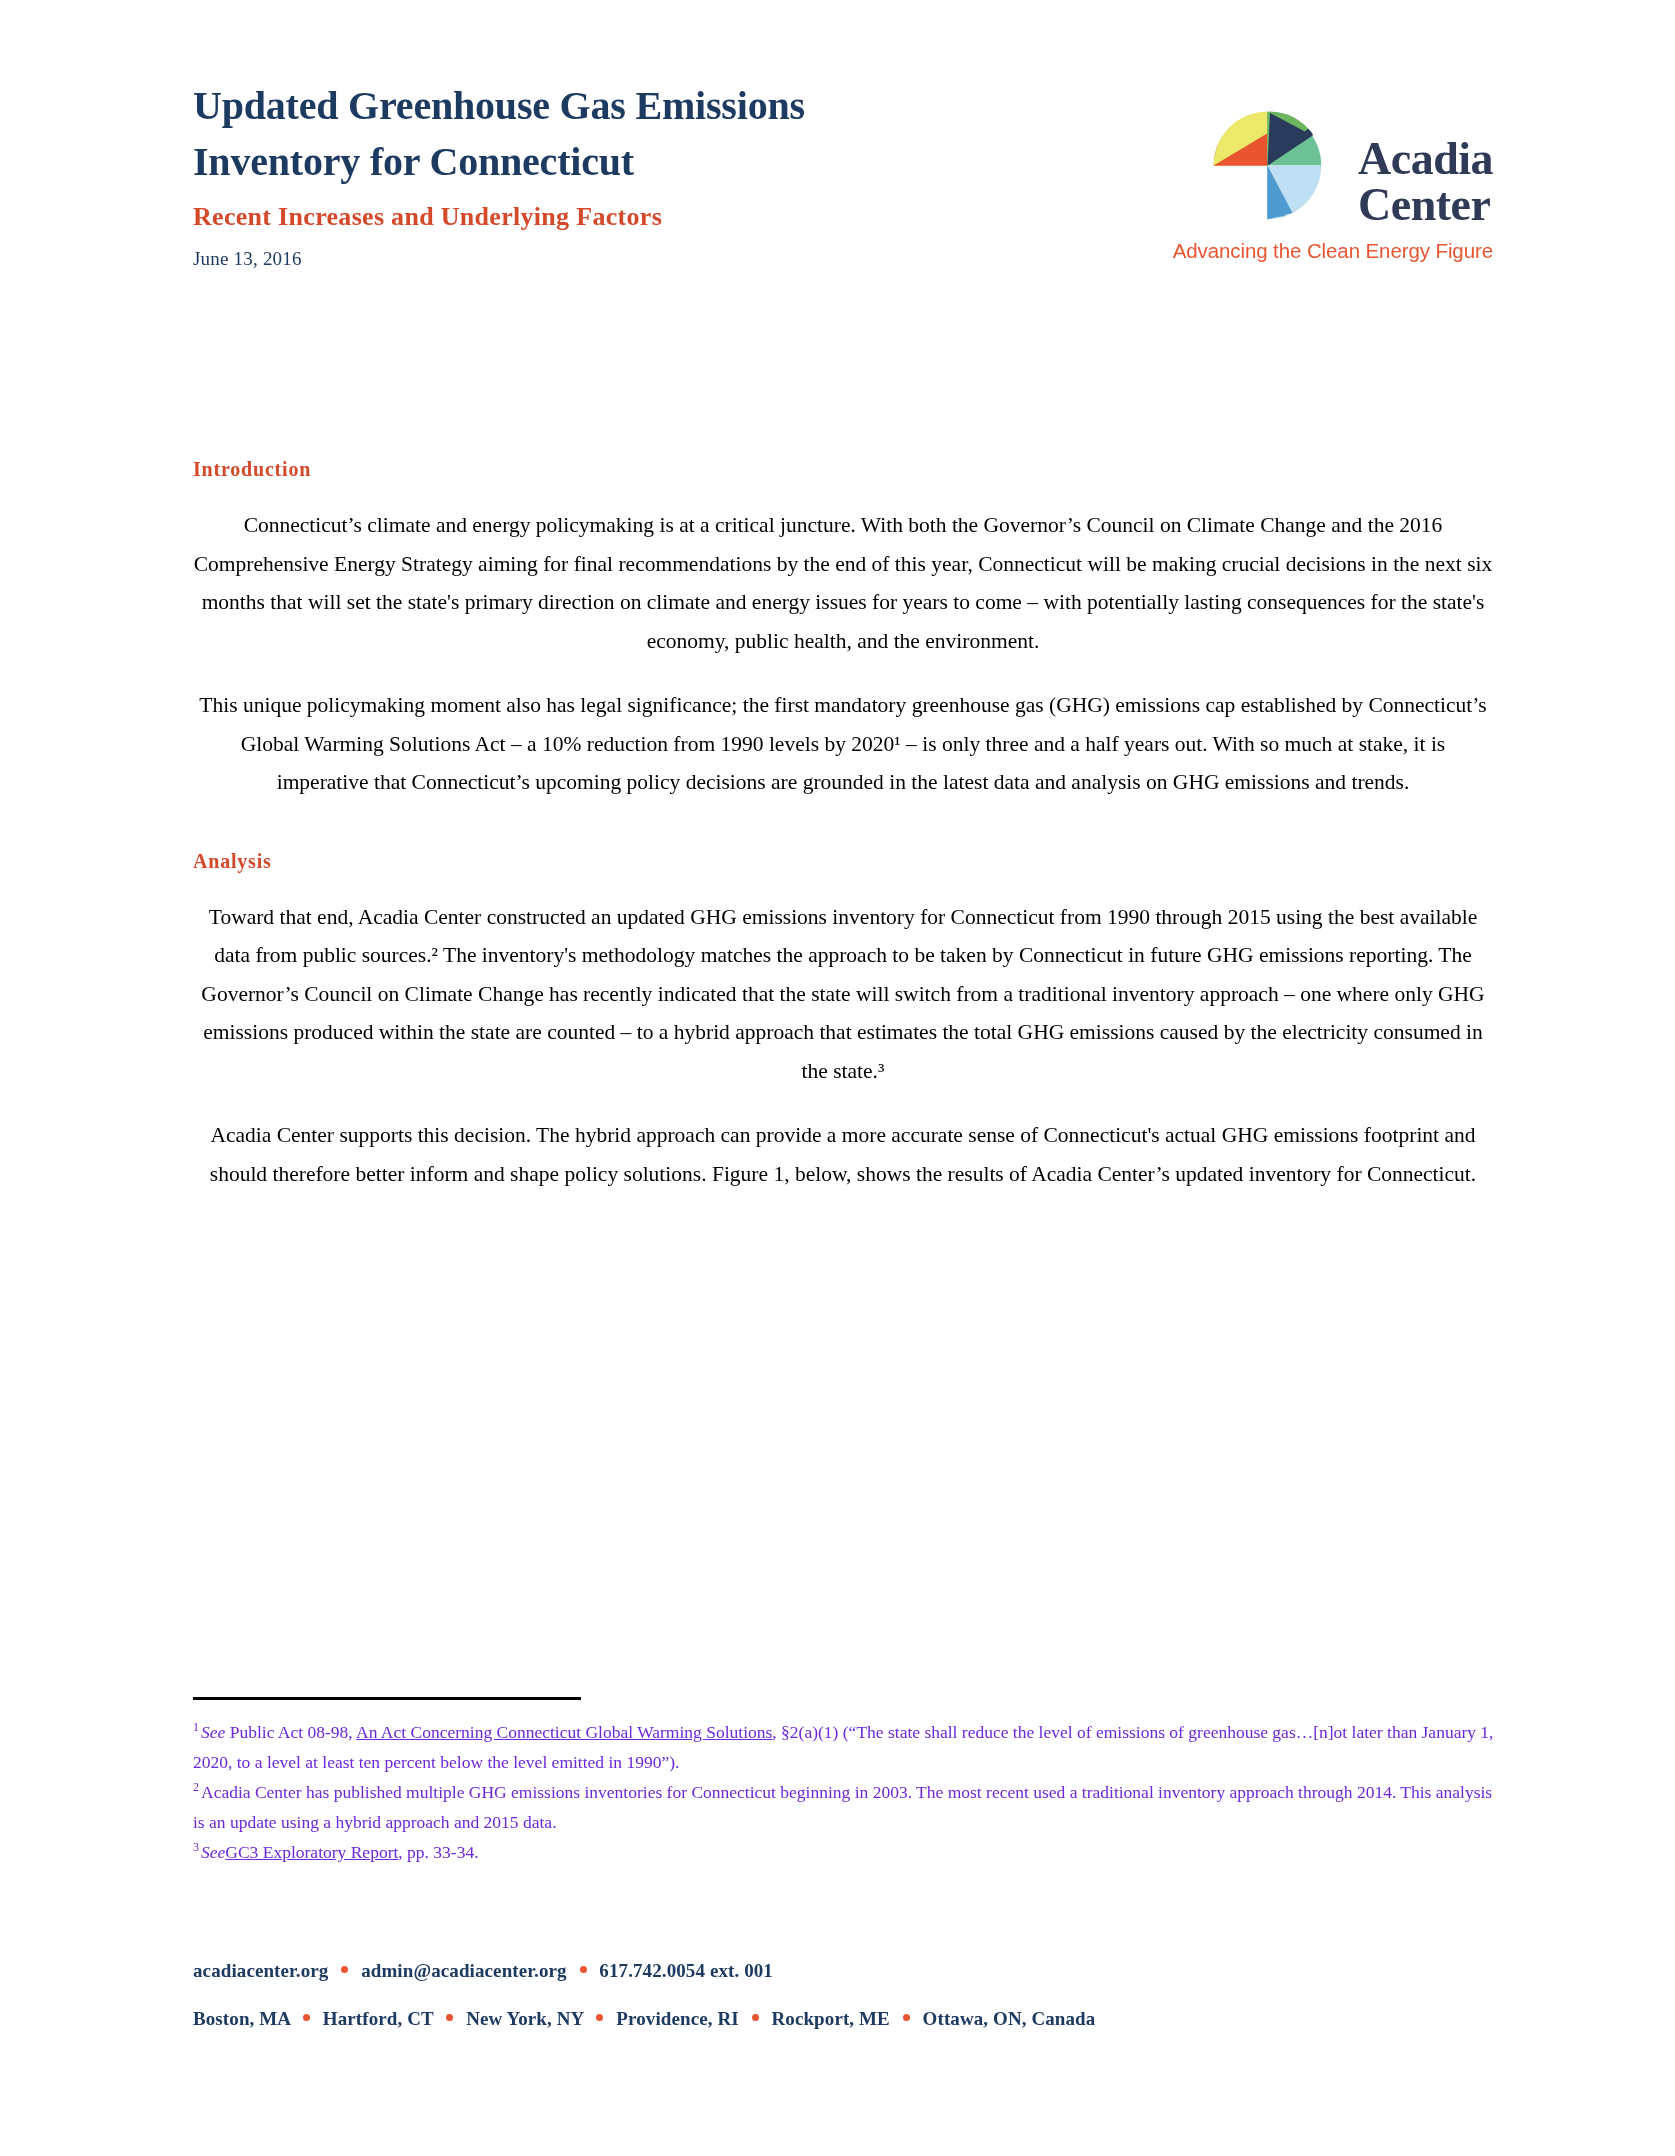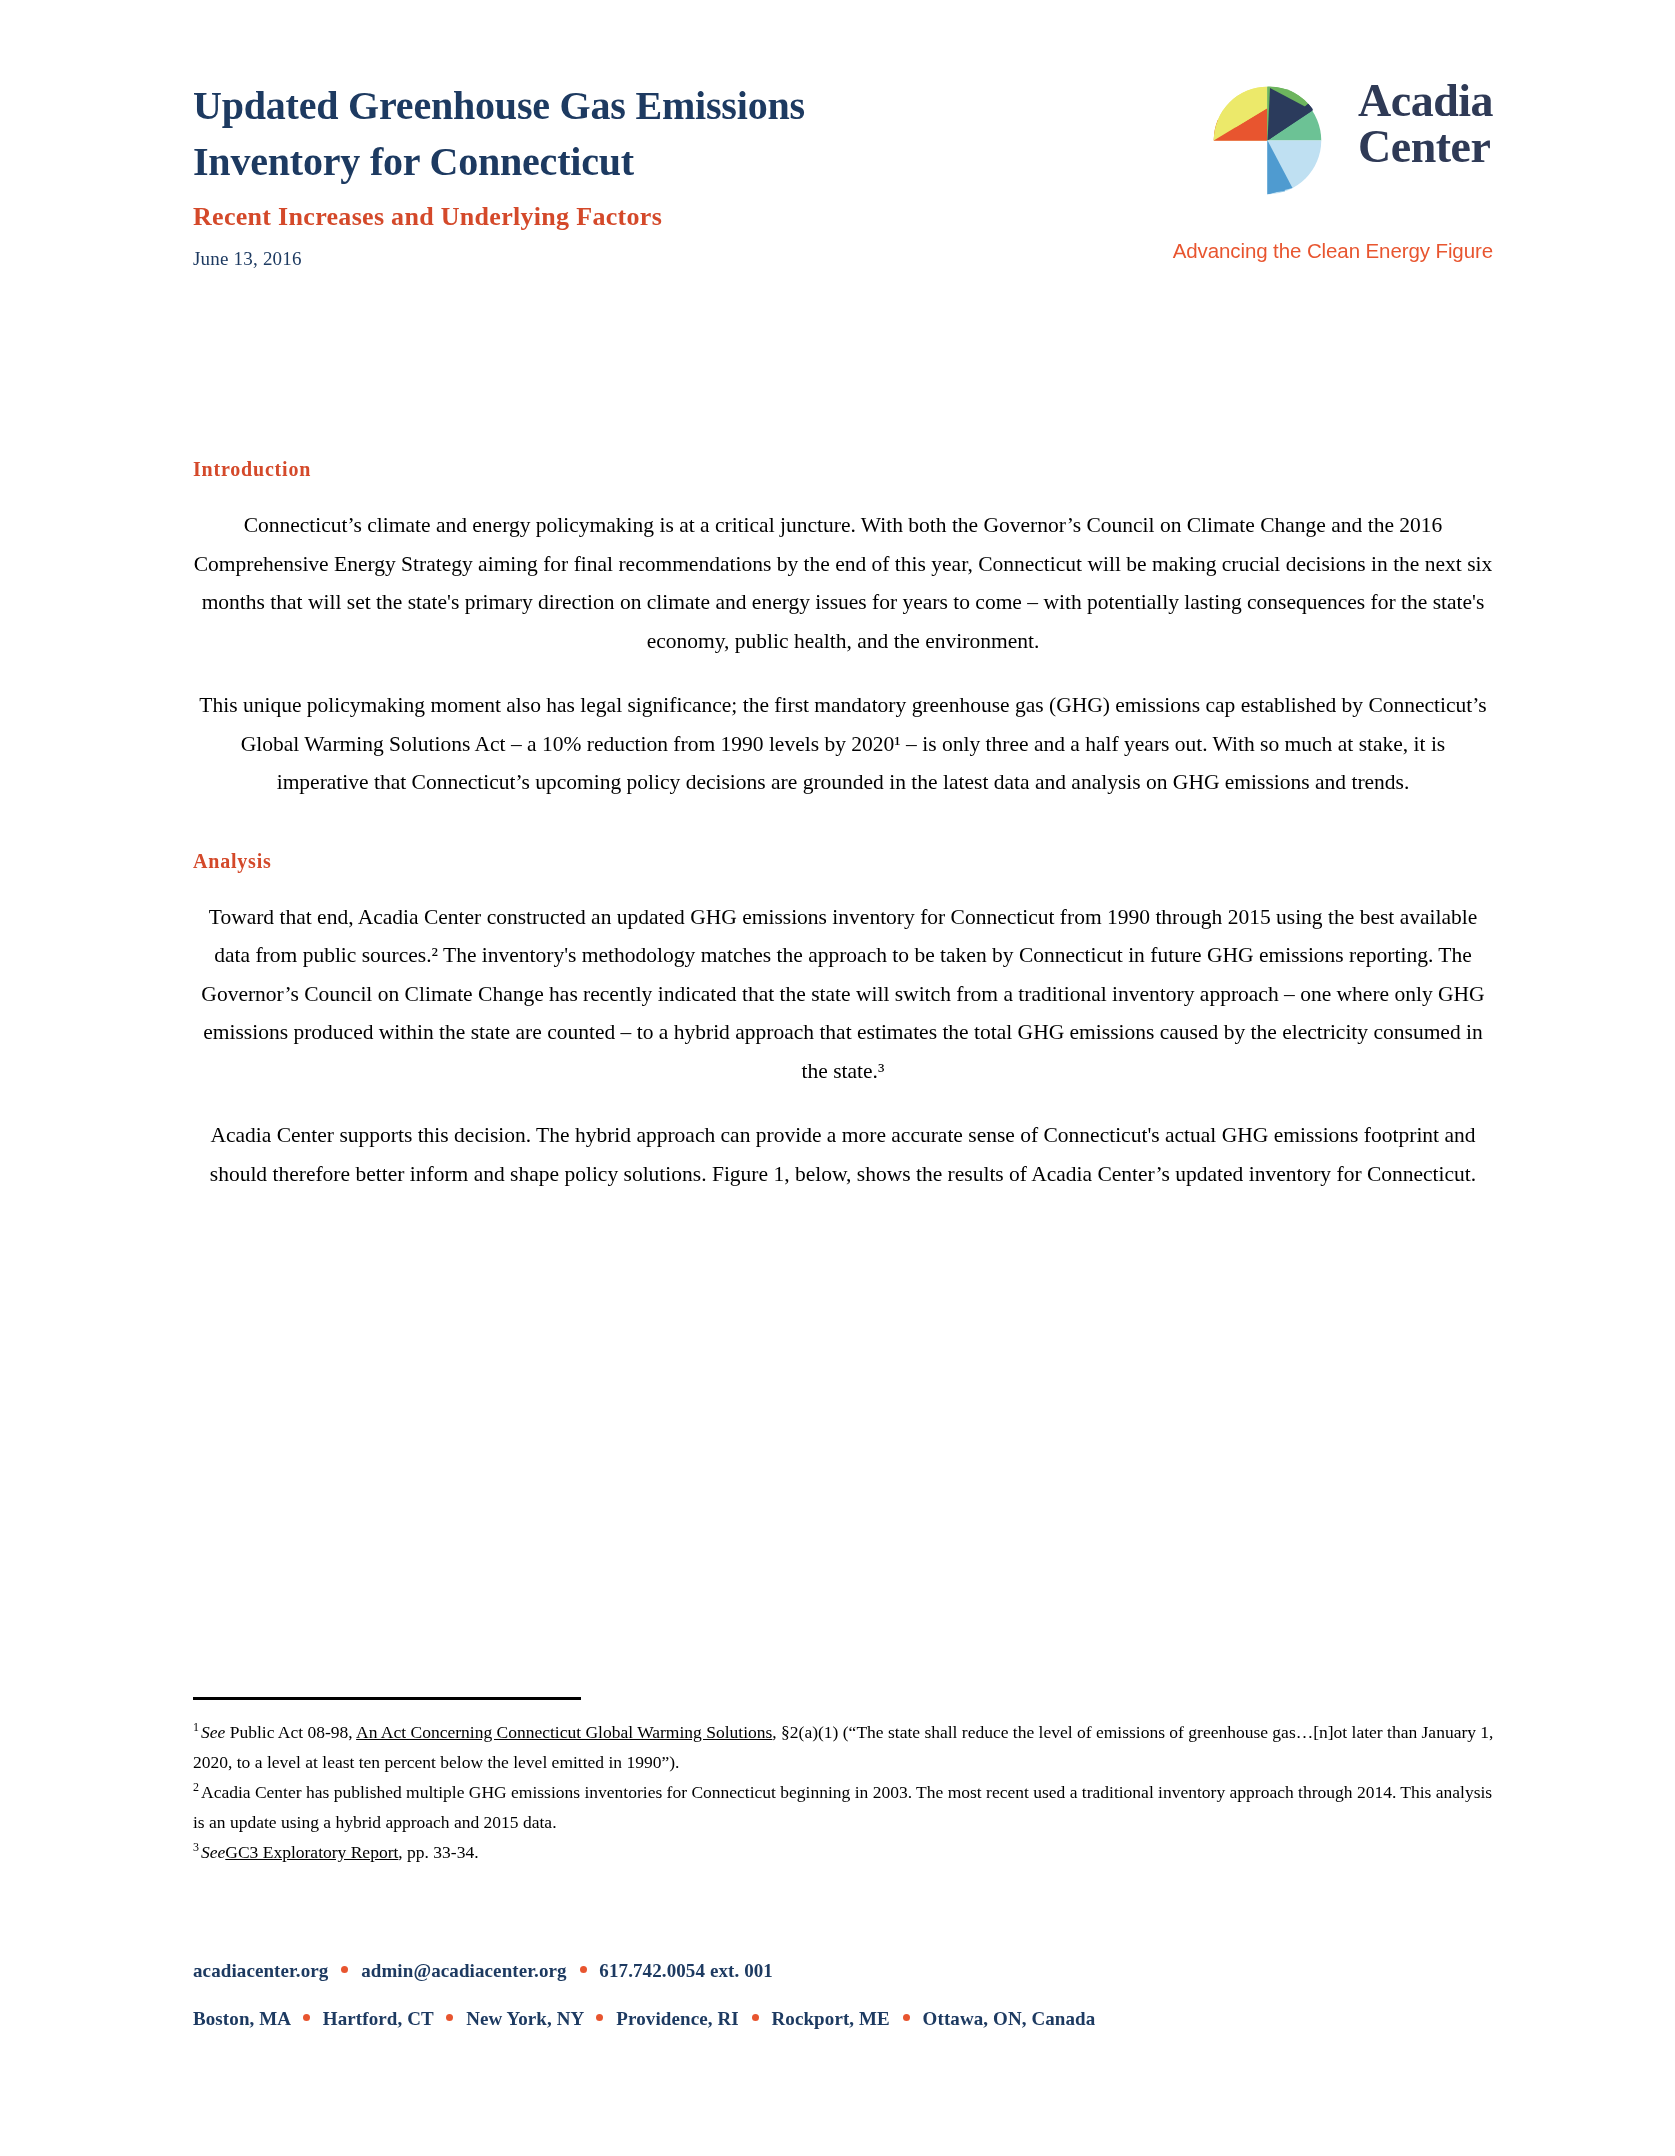--- a/index.html
+++ b/index.html
@@ -60,21 +60,21 @@
   
   .header-right {
     position: absolute;
     right: 0;
     top: 0;
     width: 420px;
     text-align: right;
   }
   .logo-row {
     display: flex;
-    align-items: flex-start;
+    align-items: flex-end;
     justify-content: flex-end;
     gap: 28px;
     height: 150px;
   }
   .logo-mark {
     width: 125px;
     height: 125px;
     flex: 0 0 auto;
   }
   .logo-word {
@@ -131,21 +131,21 @@
     top: 1697px;
     width: 1310px;
   }
   .footnote-rule {
     width: 388px;
     height: 3px;
     background: #000000;
     margin: 0 0 17px 0;
   }
   p.footnote {
-    color: #000000;
+    color: #6d28d9;
     font-family: "Liberation Serif", "DejaVu Serif", serif;
     font-size: 17.5px;
     line-height: 30px;
     margin: 0;
   }
   p.footnote sup {
     font-size: 12px;
     vertical-align: super;
     line-height: 0;
     margin-right: 2px;

